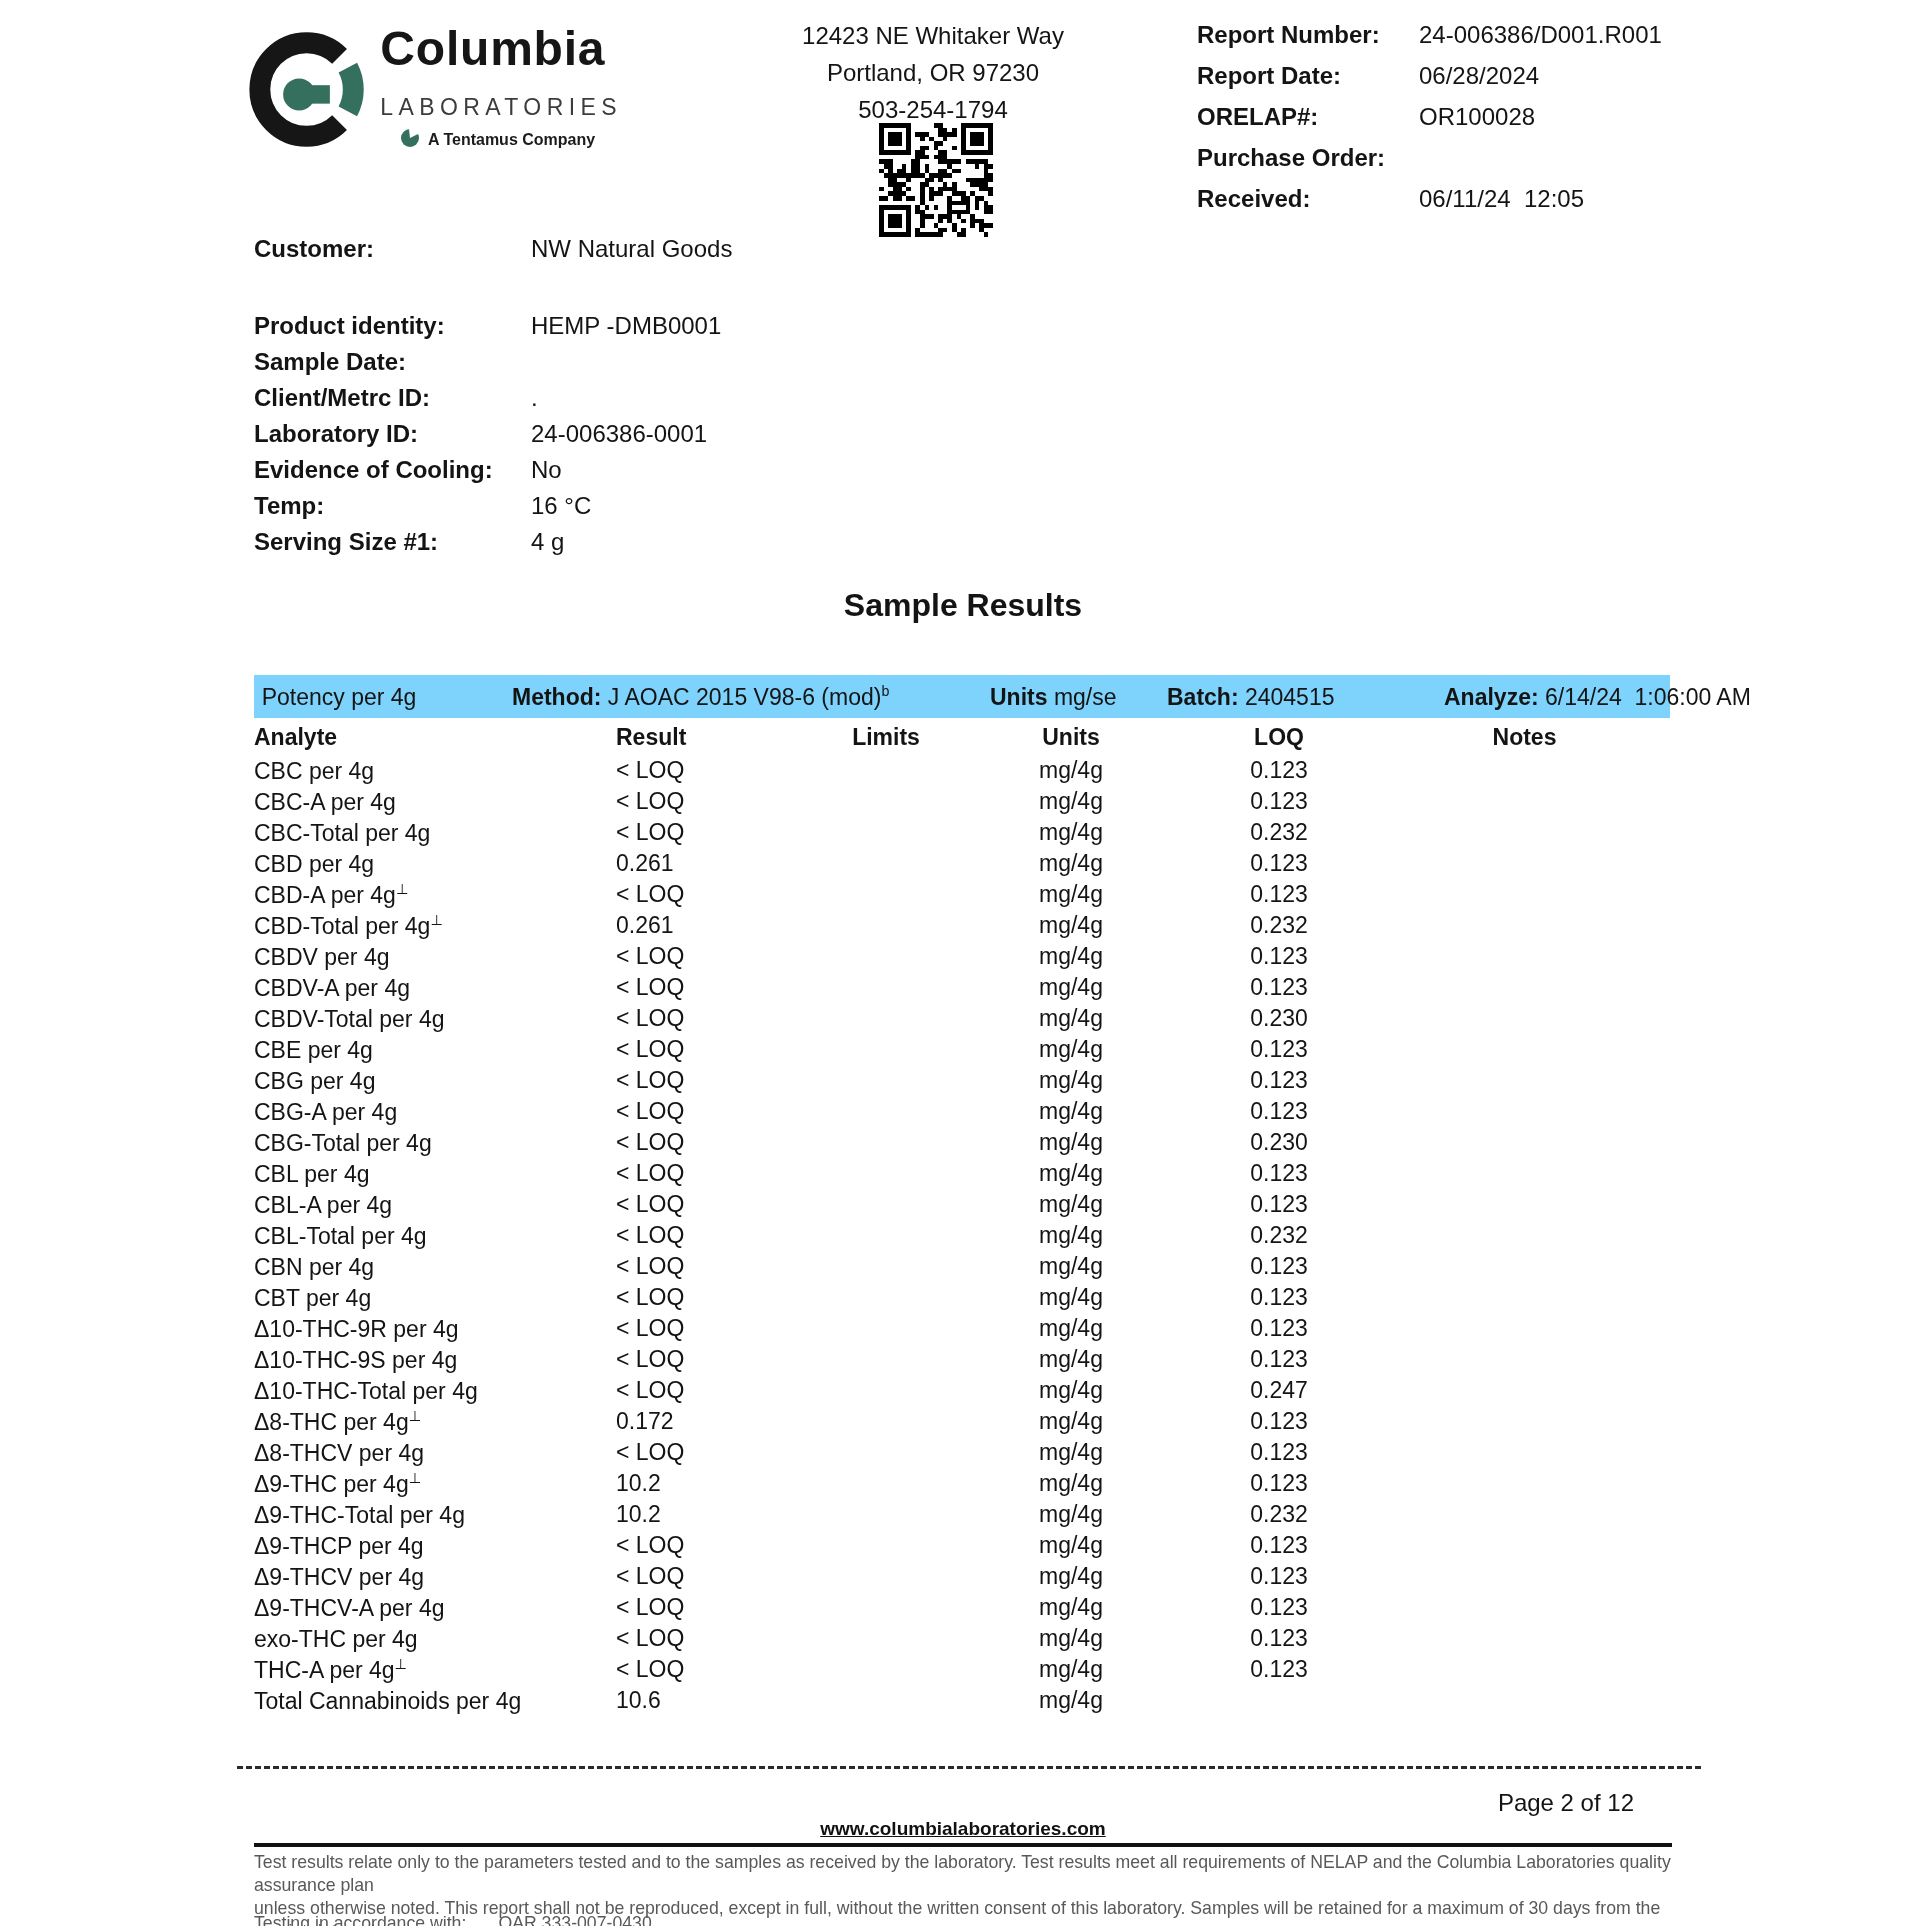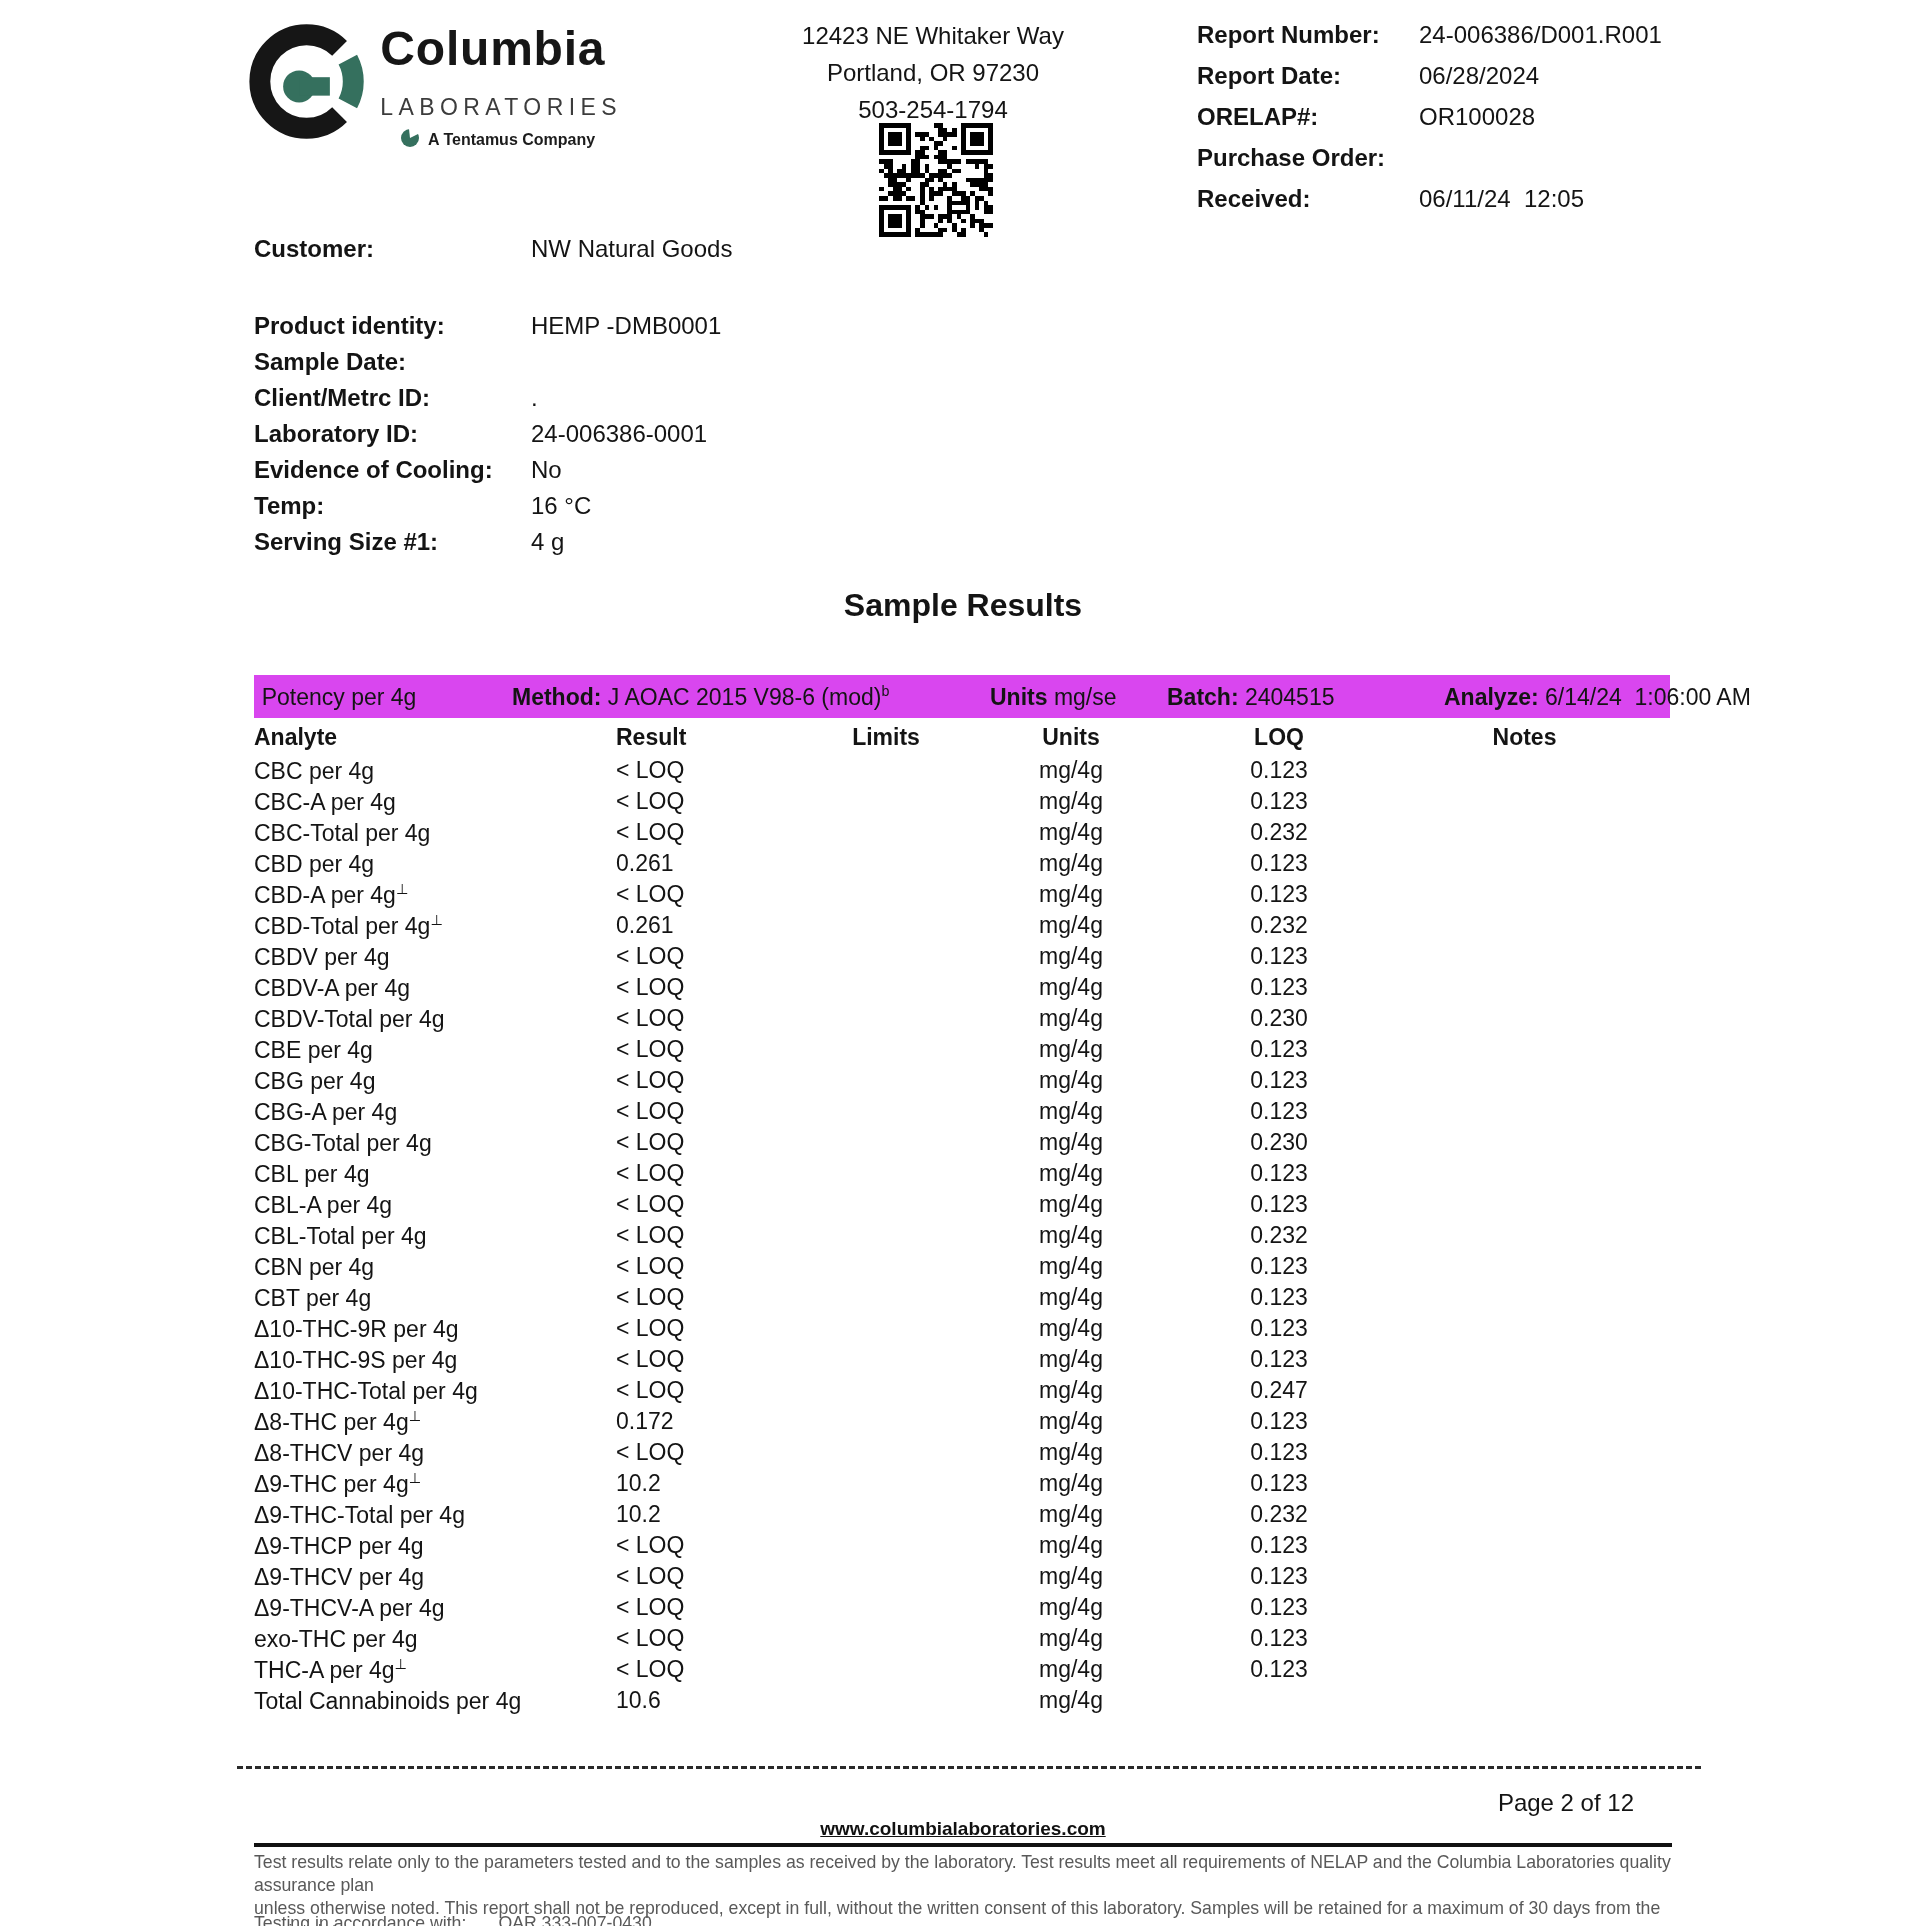--- a/index.html
+++ b/index.html
@@ -1,21 +1,21 @@
 <!DOCTYPE html>
 <html style="font-size:12.3px"><head>
 <meta charset="utf-8">
 <style>
   html,body{margin:0;padding:0;background:#e8e8e8;}
   .page{
     position:relative;width:1926px;height:1926px;background:#ffffff;
     font-family:"Liberation Sans",sans-serif;color:#141414;overflow:hidden;
   }
   
-  .logo{position:absolute;left:245px;top:10.8px;display:flex;align-items:center;}
+  .logo{position:absolute;left:245px;top:10.8px;display:flex;align-items:flex-end;}
   .logo-icon{width:123px;height:123px;}
   .logo-text{margin-left:12.3px;padding-top:14px;}
   .brand{font-size:48px;font-weight:bold;letter-spacing:0.8px;color:#161616;line-height:1.0;}
   .brand-sub{font-size:23px;letter-spacing:5.4px;color:#3c3c3c;margin-top:21px;}
   .tagline{display:flex;align-items:center;margin-top:7.7px;margin-left:20px;}
   .tagline-text{font-size:16px;font-weight:bold;margin-left:7.7px;color:#1c1c1c;}
   
   .address{position:absolute;left:771px;top:17px;width:324px;text-align:center;
            font-size:24px;line-height:37px;}
   .qr{position:absolute;left:879px;top:123px;width:114px;height:114px;}
@@ -28,21 +28,21 @@
   .sample-info{position:absolute;left:254px;top:231px;font-size:24px;}
   .si-row{display:flex;height:36px;align-items:center;}
   .si-label{width:277px;font-weight:bold;}
   .si-value{white-space:pre;}
   .si-gap{height:41px;}
   
   .section-title{position:absolute;left:0;top:587px;width:1926px;text-align:center;
                  font-size:32px;font-weight:bold;}
   
   .potency-bar{position:absolute;left:254px;top:675px;width:1416px;height:43px;
-               background:#d946ef;font-size:23px;}
+               background:#7dd3fc;font-size:23px;}
   .pb-item{position:absolute;top:50%;transform:translateY(-50%);white-space:pre;}
   .pb-title{left:7.7px;}
   .pb-method{left:258px;}
   .pb-units{left:736px;}
   .pb-batch{left:913px;}
   .pb-analyze{left:1190px;}
   .pb-item b{font-weight:bold;}
   sup{font-size:0.62em;}
   
   .results-table{position:absolute;left:254px;top:720px;width:1416px;

